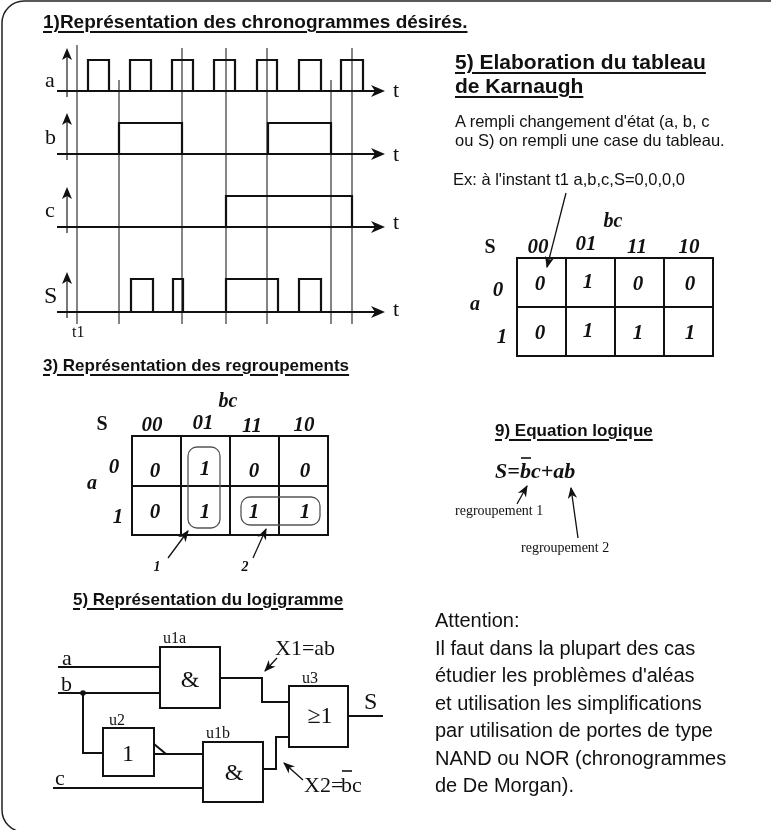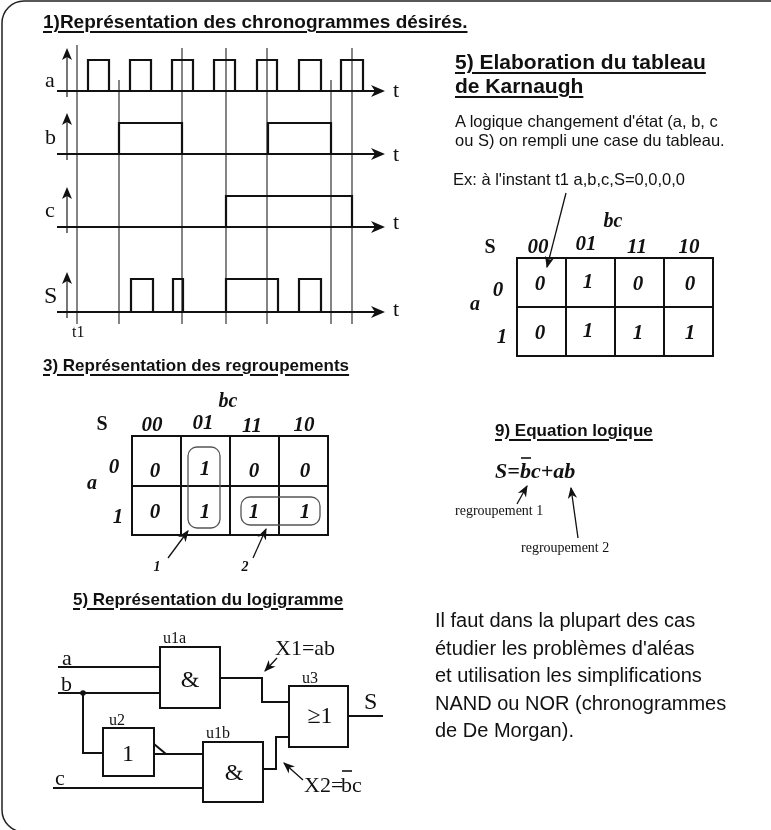--- a/index.html
+++ b/index.html
@@ -215,27 +215,29 @@
     <text class="lbl" x="341" y="792">b</text>
     <line x1="342" y1="771" x2="352" y2="771" stroke="#111" stroke-width="1.6"></line>
     <text class="lbl" x="352" y="792">c</text>
   </g>
 </svg>
 
 <div class="txt h h19" style="left:43px; top:12px;">1)Représentation des chronogrammes désirés.</div>
 
 <div class="txt h h21" style="left:455px; top:50px;">5) Elaboration du tableau</div>
 <div class="txt h h21" style="left:455px; top:74px;">de Karnaugh</div>
-<div class="txt p16" style="left:455px; top:112px;">A logique changement d'état (a, b, c</div>
+<div class="txt p16" style="left:455px; top:112px;">A rempli changement d'état (a, b, c</div>
 <div class="txt p16" style="left:455px; top:131px;">ou S) on rempli une case du tableau.</div>
 <div class="txt p16" style="left:453px; top:170px;">Ex: à l'instant t1 a,b,c,S=0,0,0,0</div>
 
 <div class="txt h h20" style="left:43px; top:356px;">3) Représentation des regroupements</div>
 <div class="txt h h20" style="left:495px; top:421px;">9) Equation logique</div>
 <div class="txt h h20" style="left:73px; top:590px;">5) Représentation du logigramme</div>
 
 <div class="txt p20" style="left:435px; top:607px;">
+  <div>Attention:</div>
   <div>Il faut dans la plupart des cas</div>
   <div>étudier les problèmes d'aléas</div>
   <div>et utilisation les simplifications</div>
+  <div>par utilisation de portes de type</div>
   <div>NAND ou NOR (chronogrammes</div>
   <div>de De Morgan).</div>
 </div>
 
 </body></html>

